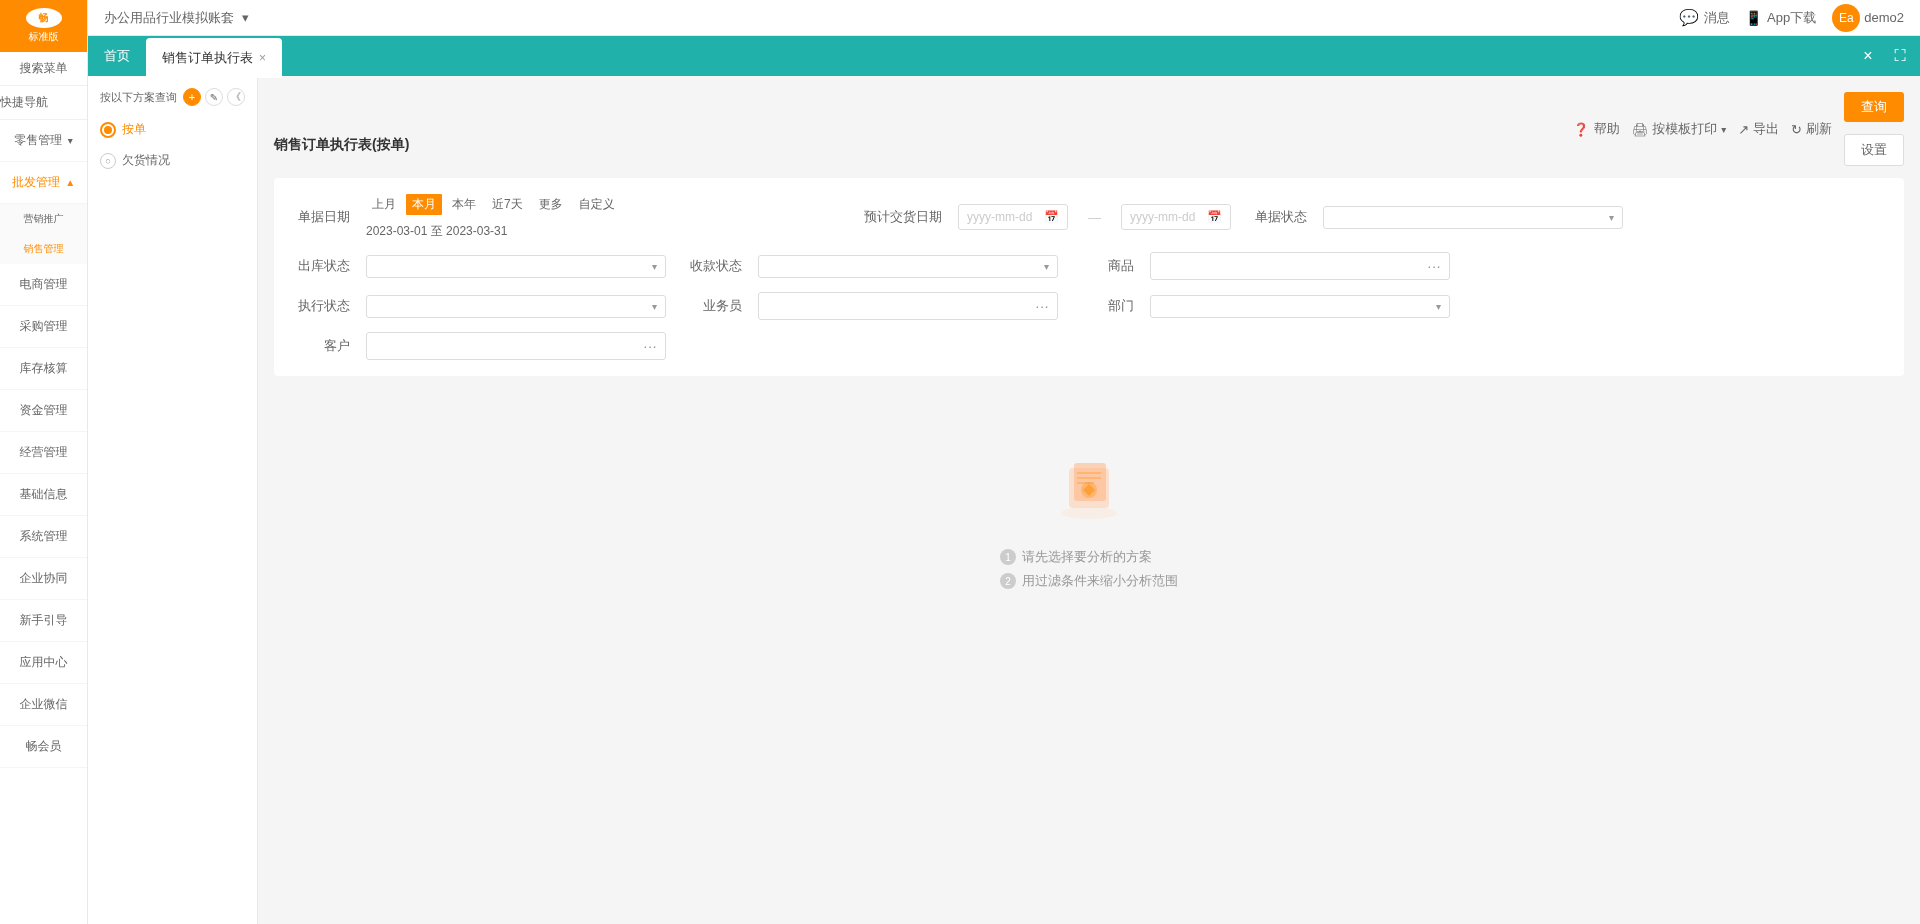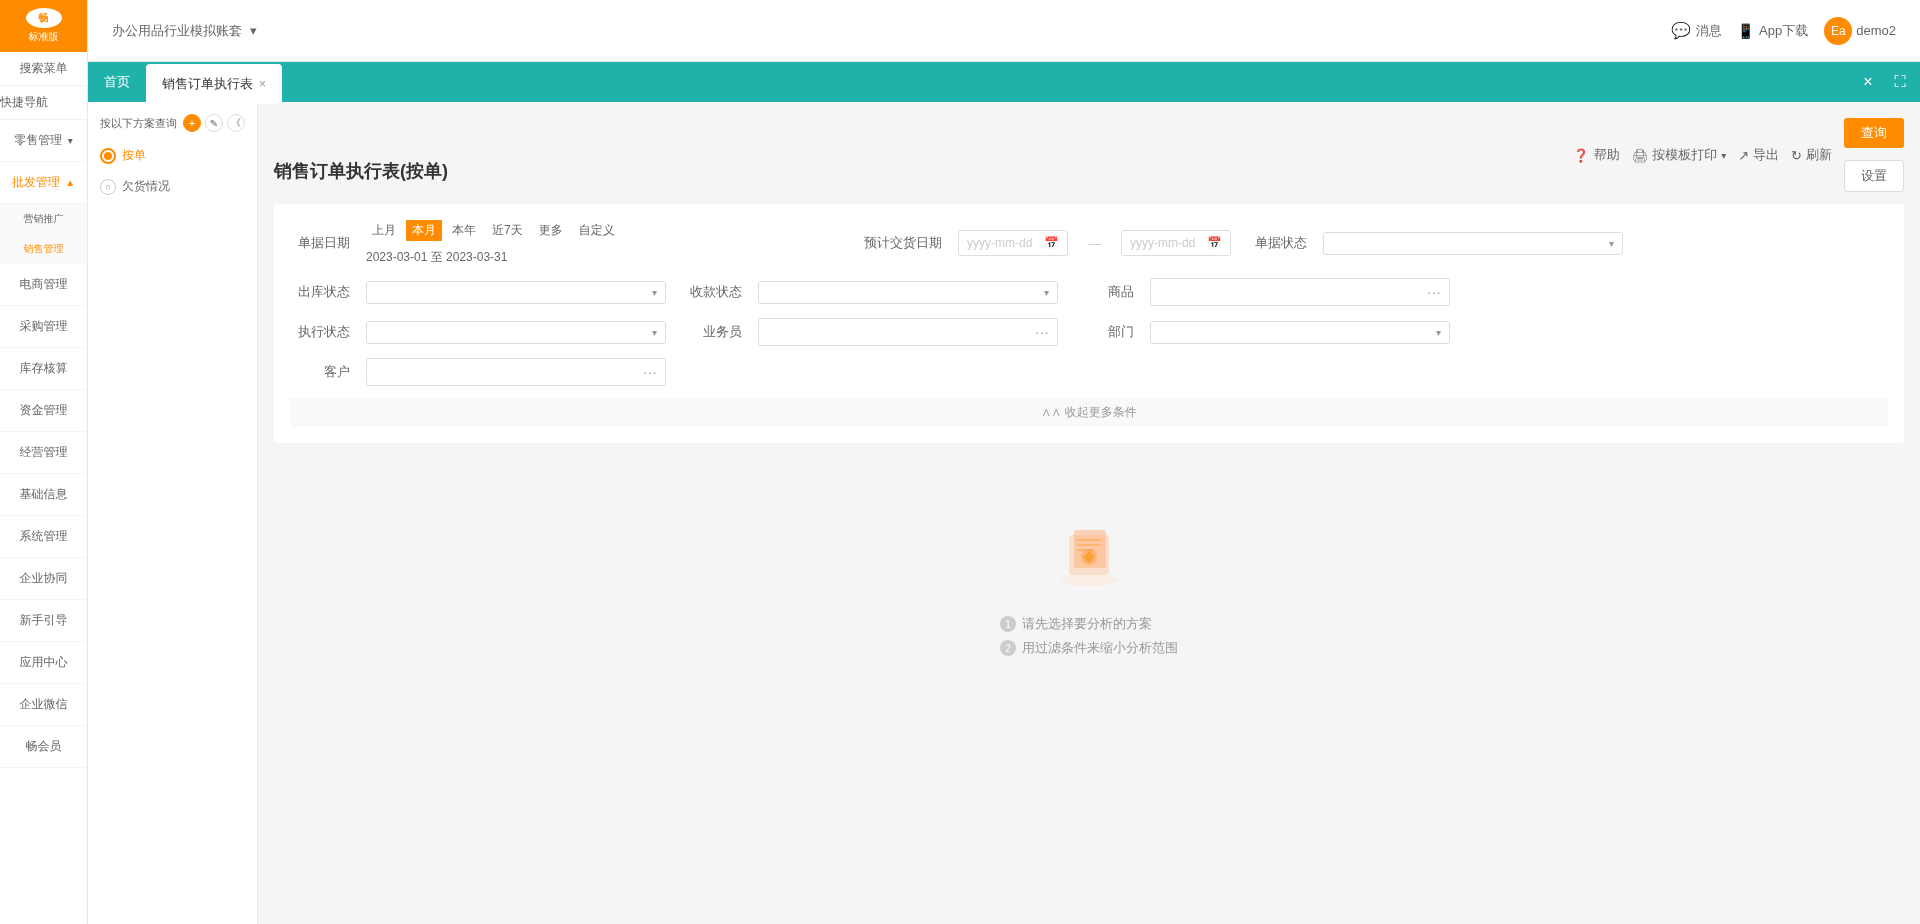--- a/index.html
+++ b/index.html
@@ -17,21 +17,21 @@
     .sidebar-item.active { color: #ff8c00; }
     .sidebar-item .arrow { font-size: 10px; margin-left: 2px; }
     .sidebar-sub { background: #fafafa; }
     .sidebar-sub-item { padding: 8px 0; text-align: center; color: #666; font-size: 10px; cursor: pointer; }
     .sidebar-sub-item.active { color: #ff8c00; }
 
     
     .main { flex: 1; display: flex; flex-direction: column; overflow: hidden; }
 
     
-    .top-header { height: 62px; background: #fff; border-bottom: 1px solid #e8e8e8; display: flex; align-items: center; padding: 0 24px; justify-content: space-between; flex-shrink: 0; }
+    .top-header { height: 36px; background: #fff; border-bottom: 1px solid #e8e8e8; display: flex; align-items: center; padding: 0 16px; justify-content: space-between; flex-shrink: 0; }
     .top-header-left { display: flex; align-items: center; gap: 8px; color: #666; font-size: 13px; }
     .top-header-right { display: flex; align-items: center; gap: 16px; color: #666; font-size: 13px; }
     .top-header-right-item { display: flex; align-items: center; gap: 4px; cursor: pointer; }
     .avatar { width: 28px; height: 28px; border-radius: 50%; background: #ff8c00; display: flex; align-items: center; justify-content: center; color: #fff; font-size: 12px; }
 
     
     .tab-bar { height: 40px; background: #20b2aa; display: flex; align-items: center; padding: 0 0; flex-shrink: 0; }
     .tab-item { height: 40px; padding: 0 16px; display: flex; align-items: center; color: #fff; font-size: 13px; cursor: pointer; position: relative; gap: 6px; }
     .tab-item.home { background: transparent; }
     .tab-item.active { background: #fff; color: #333; border-radius: 4px 4px 0 0; margin-top: 4px; }
@@ -53,21 +53,21 @@
     .plan-item.active { color: #ff8c00; }
     .plan-item .dot { width: 16px; height: 16px; border-radius: 50%; border: 2px solid #ff8c00; display: flex; align-items: center; justify-content: center; }
     .plan-item .dot-inner { width: 8px; height: 8px; border-radius: 50%; background: #ff8c00; }
     .plan-item .circle-icon { width: 16px; height: 16px; border-radius: 50%; border: 1.5px solid #ccc; display: flex; align-items: center; justify-content: center; font-size: 9px; color: #999; }
 
     
     .right-panel { flex: 1; overflow-y: auto; background: #f5f5f5; padding: 16px; }
 
     
     .page-header { display: flex; align-items: center; justify-content: space-between; margin-bottom: 12px; }
-    .page-title { font-size: 18px; font-weight: bold; color: #333; margin-top: 32px; }
+    .page-title { font-size: 14px; font-weight: bold; color: #333; margin-top: 32px; }
     .page-actions { display: flex; align-items: center; gap: 12px; }
     .page-action-btn { display: flex; align-items: center; gap: 4px; color: #666; font-size: 13px; cursor: pointer; }
 
     
     .filter-area { background: #fff; border-radius: 4px; padding: 16px; margin-bottom: 12px; }
     .filter-row { display: flex; align-items: center; gap: 16px; margin-bottom: 12px; flex-wrap: wrap; }
     .filter-row:last-child { margin-bottom: 0; }
     .filter-label { color: #666; font-size: 13px; min-width: 60px; text-align: right; flex-shrink: 0; }
     .filter-control { flex: 1; min-width: 160px; max-width: 300px; }
     .date-range { display: flex; align-items: center; gap: 20px; }
@@ -336,24 +336,20 @@
         </div>
 
         <div class="filter-row">
           <span class="filter-label">客户</span>
           <div class="filter-control" style="display:flex;align-items:center;border:1px solid #ddd;border-radius:3px;padding:5px 8px;background:#fff;">
             <span style="flex:1;"></span>
             <span class="more-icon">···</span>
           </div>
         </div>
 
-        <div class="collapse-bar">
-          <span>∧∧</span>
-          <span>收起更多条件</span>
-        </div>
       </div>
 
       <div class="empty-state">
         <div class="empty-icon">
           <svg viewBox="0 0 80 80" xmlns="http://www.w3.org/2000/svg">
             <ellipse cx="40" cy="65" rx="28" ry="6" fill="#fde8d8" opacity="0.5"></ellipse>
             <rect x="20" y="20" width="40" height="40" rx="4" fill="#fdd0b0" opacity="0.6"></rect>
             <rect x="25" y="15" width="32" height="38" rx="3" fill="#ffb07a" opacity="0.5"></rect>
             <circle cx="40" cy="42" r="8" fill="#ff8c00" opacity="0.3"></circle>
             <path d="M34 42 L40 36 L46 42 L40 48 Z" fill="#ff8c00" opacity="0.5"></path>

